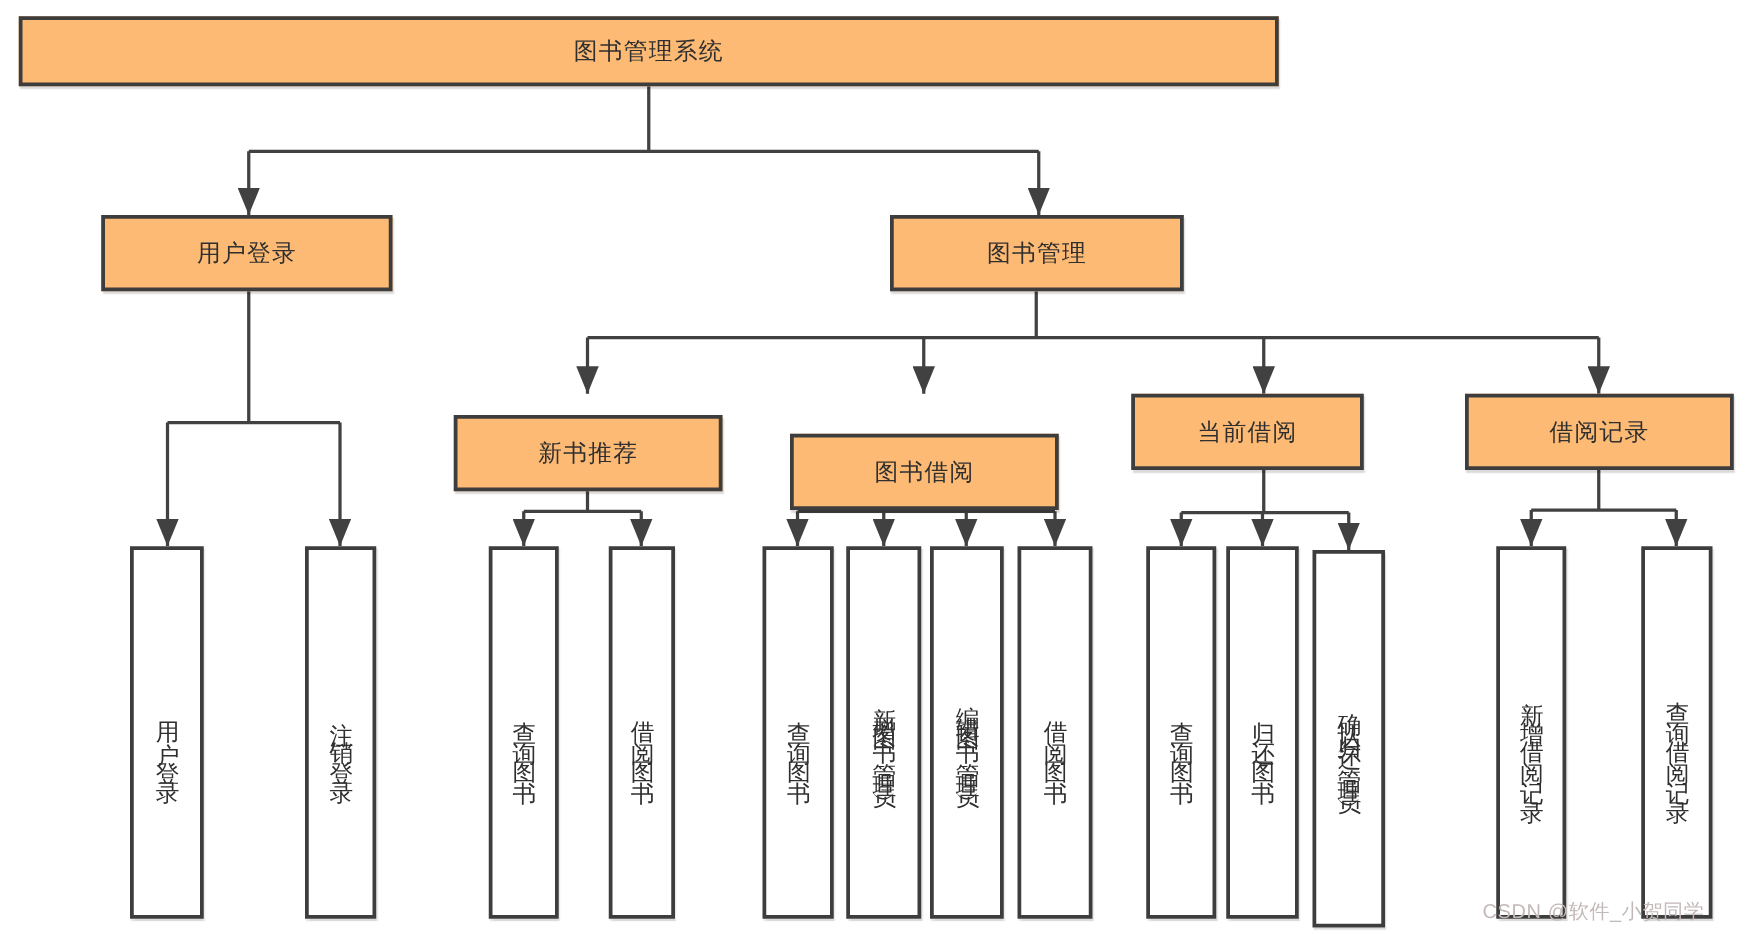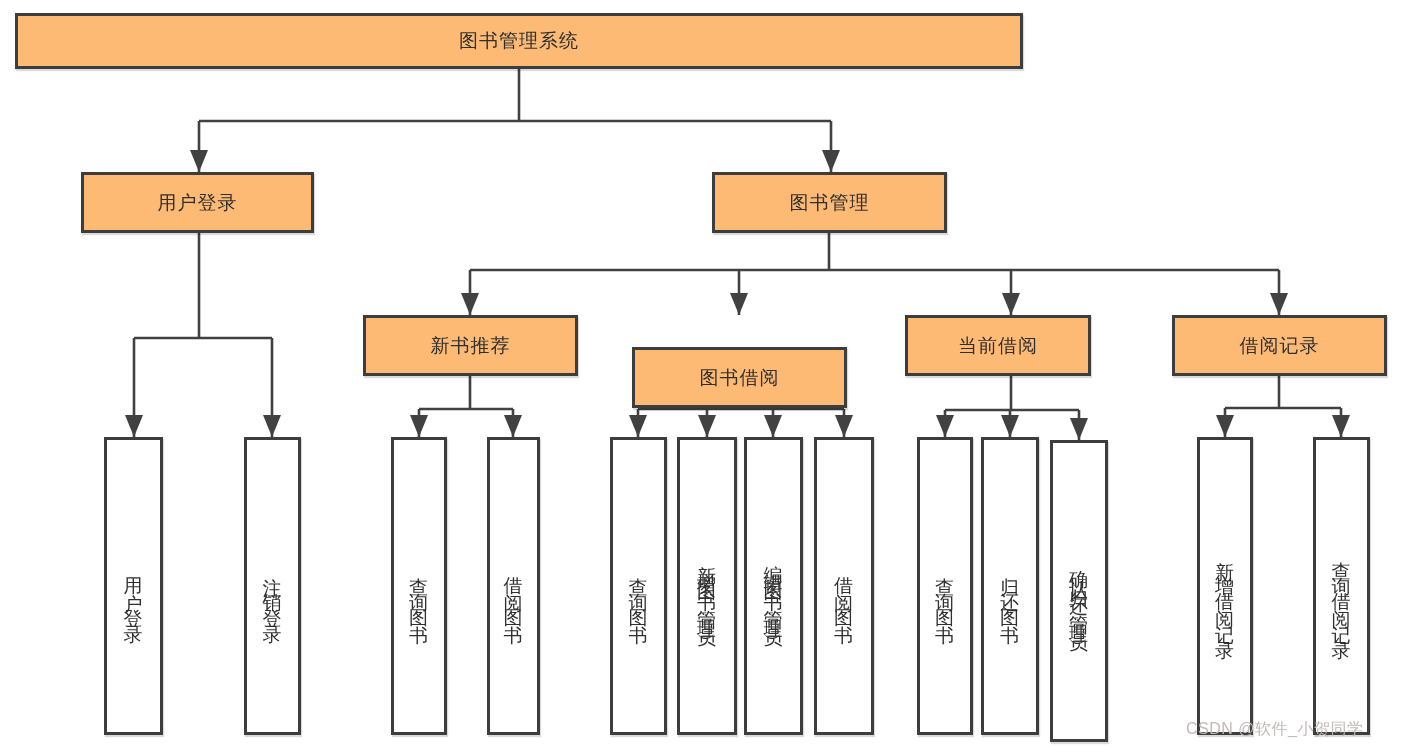--- a/index.html
+++ b/index.html
@@ -87,21 +87,21 @@
     <span>图书管理系统</span>
   </div>
 
   <div class="hnode" style="left:81px;top:172px;width:233px;height:61px;">
     <span>用户登录</span>
   </div>
   <div class="hnode" style="left:712px;top:172px;width:235px;height:61px;font-family:Liberation Serif, serif;">
     <span>图书管理</span>
   </div>
 
-  <div class="hnode" style="left:363px;top:315px;width:215px;height:61px;">
+  <div class="hnode" style="left:363px;top:332px;width:215px;height:61px;">
     <span>新书推荐</span>
   </div>
   <div class="hnode" style="left:632px;top:315px;width:215px;height:61px;margin-top:32px;">
     <span>图书借阅</span>
   </div>
   <div class="hnode" style="left:905px;top:315px;width:186px;height:61px;">
     <span>当前借阅</span>
   </div>
   <div class="hnode" style="left:1172px;top:315px;width:215px;height:61px;">
     <span>借阅记录</span>

